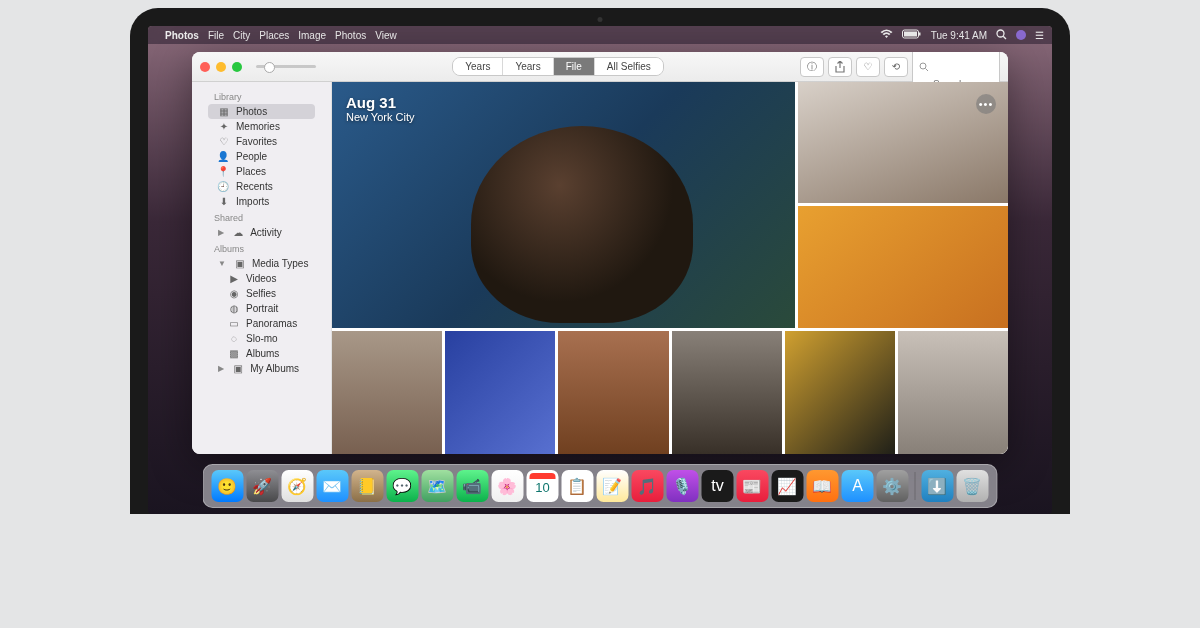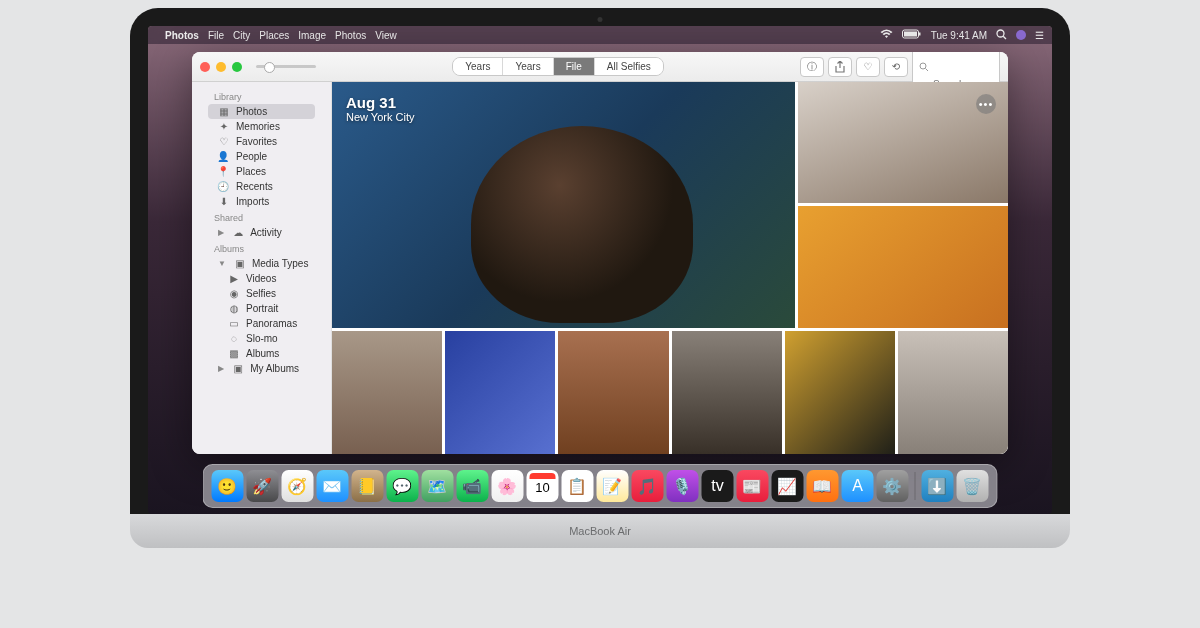--- a/index.html
+++ b/index.html
@@ -87,21 +87,21 @@
 .di-music{background:linear-gradient(#fa4860,#e81e3c);} 
 .di-pod{background:linear-gradient(#c050e8,#8030c0);} 
 .di-tv{background:#1a1a1a;} 
 .di-news{background:linear-gradient(#fa4860,#e81e3c);} 
 .di-stock{background:#1a1a1a;} 
 .di-book{background:linear-gradient(#ff9830,#ff7010);} 
 .di-store{background:linear-gradient(#5ac8fa,#1e90ff);} 
 .di-pref{background:linear-gradient(#a0a0a0,#606060);} 
 .di-down{background:linear-gradient(#50b0e0,#2080c0);} 
 .di-trash{background:linear-gradient(#e0e0e0,#b0b0b0);}
-.cal-num{position:absolute;font-size:13px;font-weight:300;color:#000000;top:10px;}
+.cal-num{position:absolute;font-size:13px;font-weight:300;color:#0f766e;top:10px;}
 .cal-bar{position:absolute;top:3px;left:3px;right:3px;height:6px;background:#ff3b30;border-radius:4px 4px 0 0;}
 </style>
 </head>
 <body>
 
 <div class="laptop">
   <div class="screen-bezel">
     <div class="camera"></div>
     <div class="screen">
 
@@ -298,16 +298,13 @@
         <div class="dock-ico di-book">📖</div>
         <div class="dock-ico di-store" style="color:#fff;">A</div>
         <div class="dock-ico di-pref">⚙️</div>
         <div class="dock-sep"></div>
         <div class="dock-ico di-down">⬇️</div>
         <div class="dock-ico di-trash">🗑️</div>
       </div>
 
     </div>
   </div>
-  <div class="laptop-base">
-    <span>MacBook Air</span>
-  </div>
 </div>
 
 </body></html>

